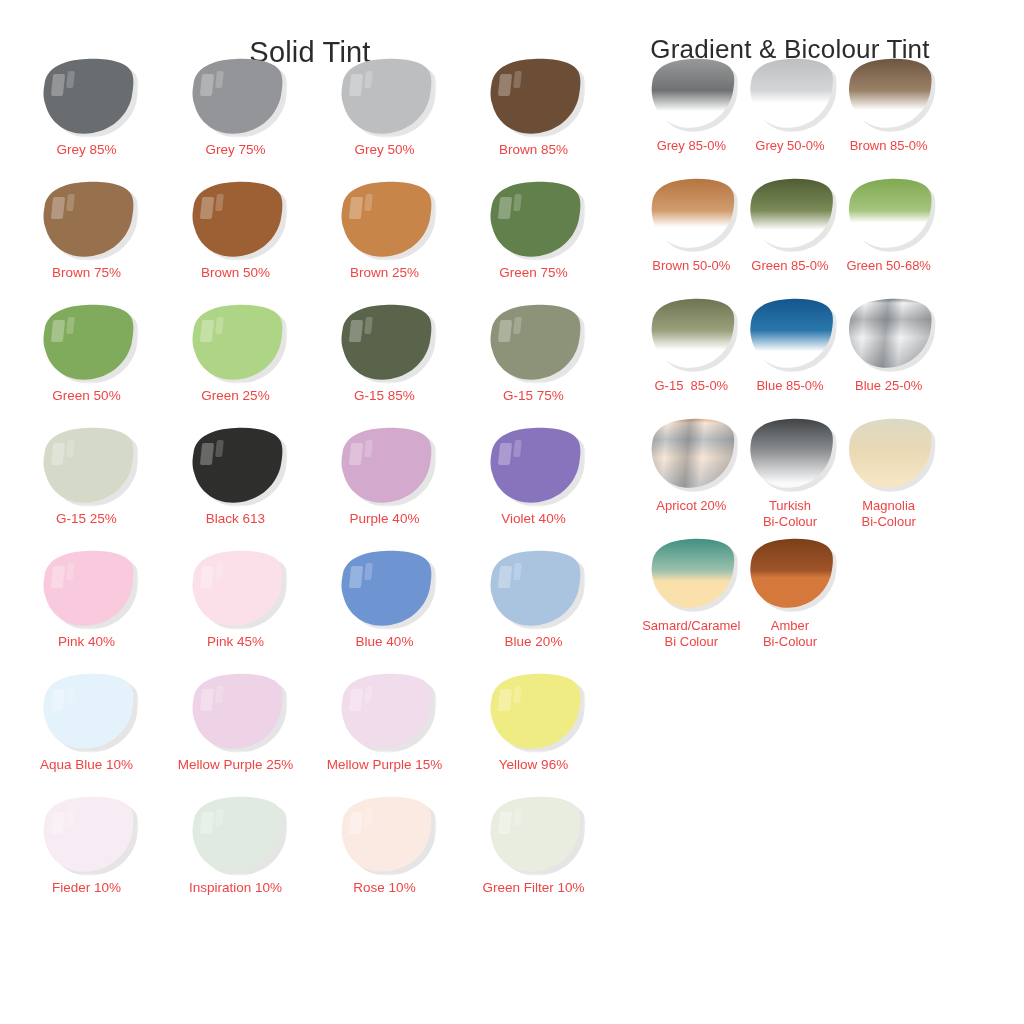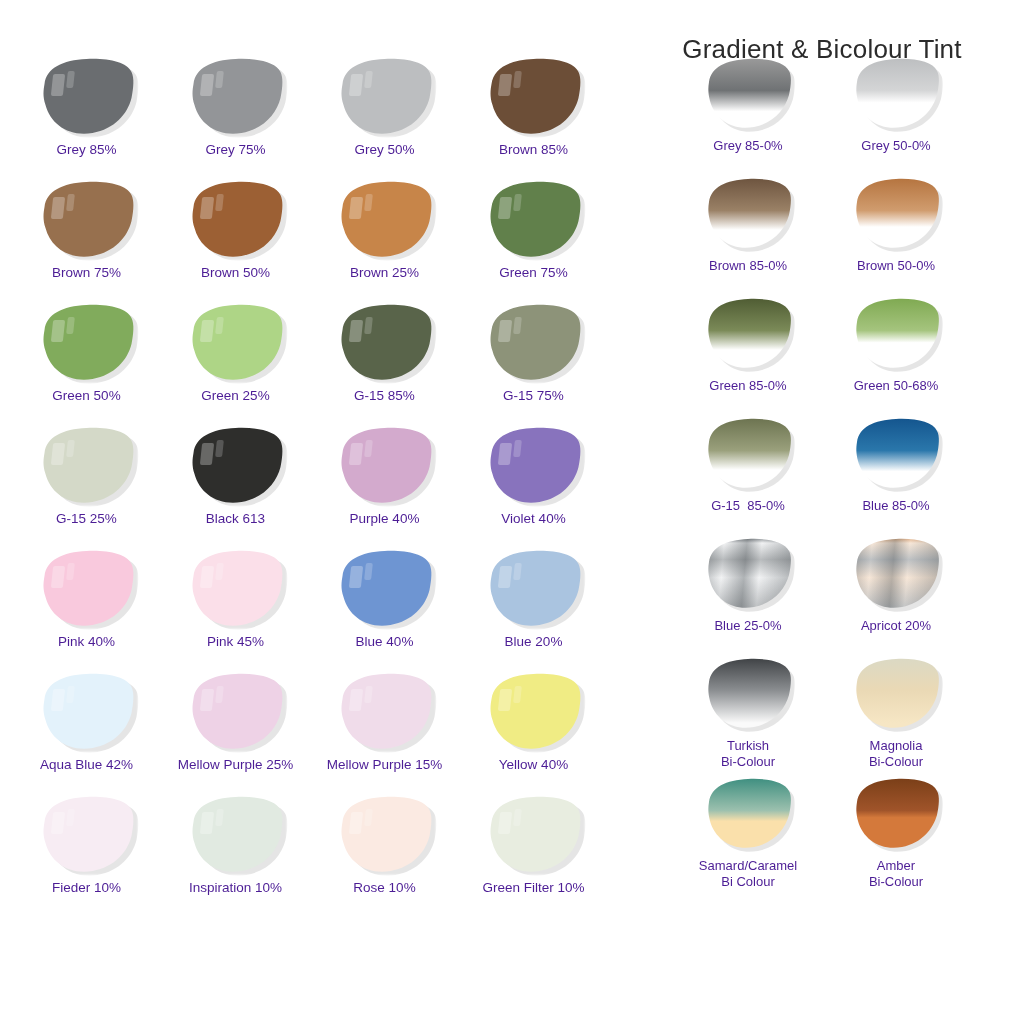--- a/index.html
+++ b/index.html
@@ -17,21 +17,21 @@
   }
 
   #board {
     position: relative;
     width: 1024px;
     height: 1024px;
   }
 
   .panel { position: absolute; top: 0; }
   #panel-solid { left: 0; width: 620px; height: 1024px; }
-  #panel-gradient { left: 620px; width: 404px; height: 1024px; }
+  #panel-gradient { left: 588px; width: 404px; height: 1024px; }
 
   .panel-title {
     position: absolute;
     top: 17px;
     width: 100%;
     text-align: center;
     font-size: 29px;
     font-weight: 400;
     letter-spacing: 0.2px;
     color: #2b2b2b;
@@ -47,21 +47,21 @@
     box-sizing: border-box;
   }
   #grid-solid {
     top: 58px;
     grid-template-columns: repeat(4, 1fr);
     grid-auto-rows: 123px;
     padding: 0 12px;
   }
   #grid-gradient {
     top: 58px;
-    grid-template-columns: repeat(2, 1fr);
+    grid-template-columns: repeat(3, 1fr);
     grid-auto-rows: 120px;
     padding: 0 54px;
   }
 
   .cell {
     position: relative;
     display: flex;
     flex-direction: column;
     align-items: center;
     justify-content: flex-start;
@@ -123,32 +123,33 @@
     left: 28px; top: 13px; width: 7px; height: 17px;
     transform: skewX(-6deg);
     background: rgba(255,255,255,0.20);
   }
 
   .lens-label {
     margin-top: 8px;
     font-size: 13.5px;
     line-height: 16px;
     text-align: center;
-    color: #4c1d95;
+    color: #ef4444;
     white-space: pre;
   }
   #grid-gradient .lens-label { font-size: 13px; }
   .lens-label.two-line { white-space: pre-line; }
 </style>
 </head>
 <body>
 
 <div id="board">
 
   <section class="panel" id="panel-solid">
+    <h1 class="panel-title">Solid Tint</h1>
     <div class="grid" id="grid-solid">
         <div class="cell">
           <div class="lens-wrap">
             <div class="lens-shadow"></div>
             <div class="lens" style="background: rgb(106, 109, 112);"></div>
             <div class="lens-gloss"></div>
           </div>
           <div class="lens-label">Grey 85%</div>
         </div>
         <div class="cell">
@@ -302,21 +303,21 @@
             <div class="lens-gloss"></div>
           </div>
           <div class="lens-label">Blue 20%</div>
         </div>
         <div class="cell">
           <div class="lens-wrap">
             <div class="lens-shadow"></div>
             <div class="lens" style="background: rgb(227, 242, 251);"></div>
             <div class="lens-gloss"></div>
           </div>
-          <div class="lens-label">Aqua Blue 42%</div>
+          <div class="lens-label">Aqua Blue 10%</div>
         </div>
         <div class="cell">
           <div class="lens-wrap">
             <div class="lens-shadow"></div>
             <div class="lens" style="background: rgb(238, 210, 230);"></div>
             <div class="lens-gloss"></div>
           </div>
           <div class="lens-label">Mellow Purple 25%</div>
         </div>
         <div class="cell">
@@ -326,21 +327,21 @@
             <div class="lens-gloss"></div>
           </div>
           <div class="lens-label">Mellow Purple 15%</div>
         </div>
         <div class="cell">
           <div class="lens-wrap">
             <div class="lens-shadow"></div>
             <div class="lens" style="background: rgb(240, 236, 132);"></div>
             <div class="lens-gloss"></div>
           </div>
-          <div class="lens-label">Yellow 40%</div>
+          <div class="lens-label">Yellow 96%</div>
         </div>
         <div class="cell">
           <div class="lens-wrap">
             <div class="lens-shadow"></div>
             <div class="lens" style="background: rgb(247, 236, 243);"></div>
             <div class="lens-gloss"></div>
           </div>
           <div class="lens-label">Fieder 10%</div>
         </div>
         <div class="cell">

